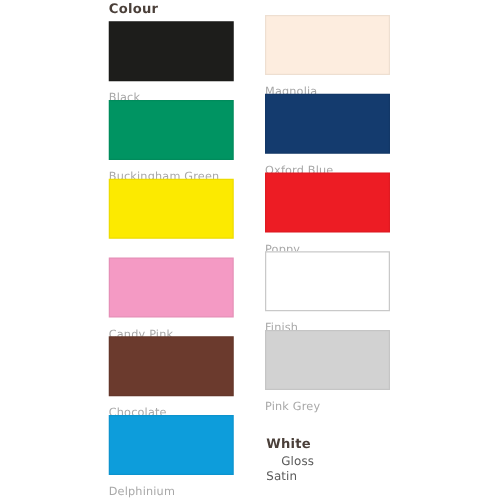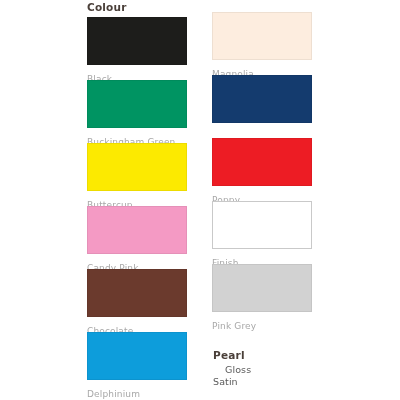--- a/index.html
+++ b/index.html
@@ -97,21 +97,20 @@
       <div class="swatch-item" style="top: 17px;">
         <div class="swatch-chip no-border" style="background: rgb(29, 29, 27); height: 48px;"></div>
         <div class="swatch-label">Black</div>
       </div>
       <div class="swatch-item" style="top: 80px;">
         <div class="swatch-chip no-border" style="background: rgb(0, 148, 98); height: 48px;"></div>
         <div class="swatch-label">Buckingham Green</div>
       </div>
       <div class="swatch-item" style="top: 143px;">
         <div class="swatch-chip no-border" style="background: rgb(252, 234, 0); height: 48px;"></div>
-        <div class="swatch-label">Buttercup</div>
       </div>
       <div class="swatch-item" style="top: 206px;">
         <div class="swatch-chip no-border" style="background: rgb(244, 154, 196); height: 48px;"></div>
         <div class="swatch-label">Candy Pink</div>
       </div>
       <div class="swatch-item" style="top: 269px;">
         <div class="swatch-chip no-border" style="background: rgb(107, 58, 45); height: 48px;"></div>
         <div class="swatch-label">Chocolate</div>
       </div>
       <div class="swatch-item" style="top: 332px;">
@@ -120,34 +119,35 @@
       </div>
     </div>
 
   <div class="column" id="column-right">
       <div class="swatch-item" style="top: 12px;">
         <div class="swatch-chip no-border" style="background: rgb(253, 237, 223); height: 48px;"></div>
         <div class="swatch-label">Magnolia</div>
       </div>
       <div class="swatch-item" style="top: 75px;">
         <div class="swatch-chip no-border" style="background: rgb(20, 59, 110); height: 48px;"></div>
+        <div class="swatch-label">Oxford Blue</div>
       </div>
       <div class="swatch-item" style="top: 138px;">
         <div class="swatch-chip no-border" style="background: rgb(237, 28, 36); height: 48px;"></div>
         <div class="swatch-label">Poppy</div>
       </div>
       <div class="swatch-item" style="top: 201px;">
         <div class="swatch-chip" style="background: rgb(255, 255, 255); height: 48px;"></div>
         <div class="swatch-label">Finish</div>
       </div>
       <div class="swatch-item" style="top: 264px;">
         <div class="swatch-chip textured no-border" style="background: rgb(210, 210, 210); height: 48px;"></div>
         <div class="swatch-label">Pink Grey</div>
       </div>
     </div>
 
-  <div class="heading" id="finish-heading">Pearl</div>
+  <div class="heading" id="finish-heading">White</div>
 
   <div class="finish-option" id="finish-gloss">Gloss</div>
 
   <div class="finish-option" id="finish-satin">Satin</div>
 
 </div>
 
 </body></html>

